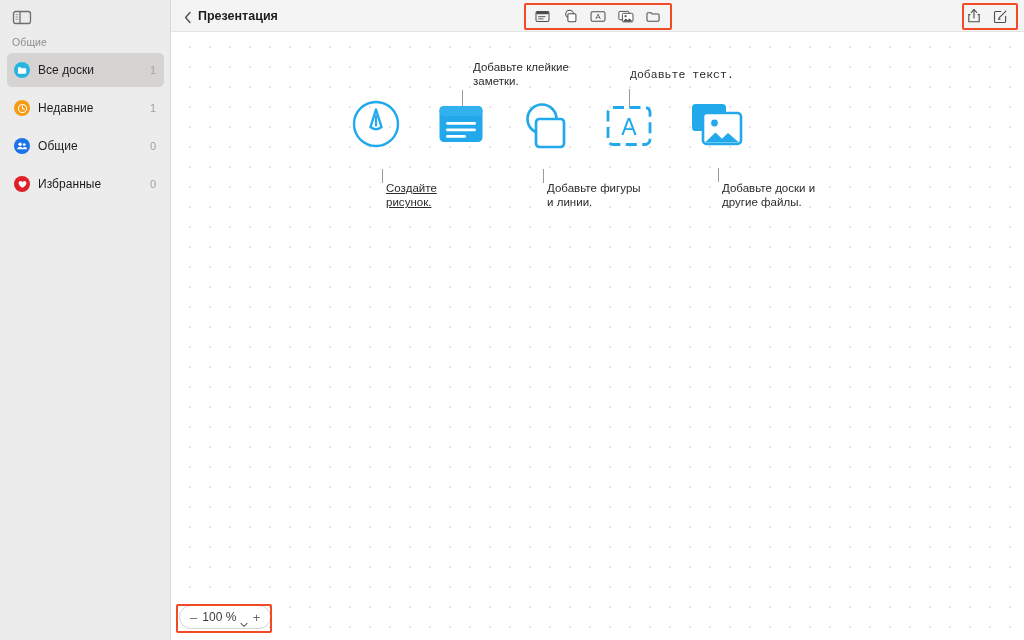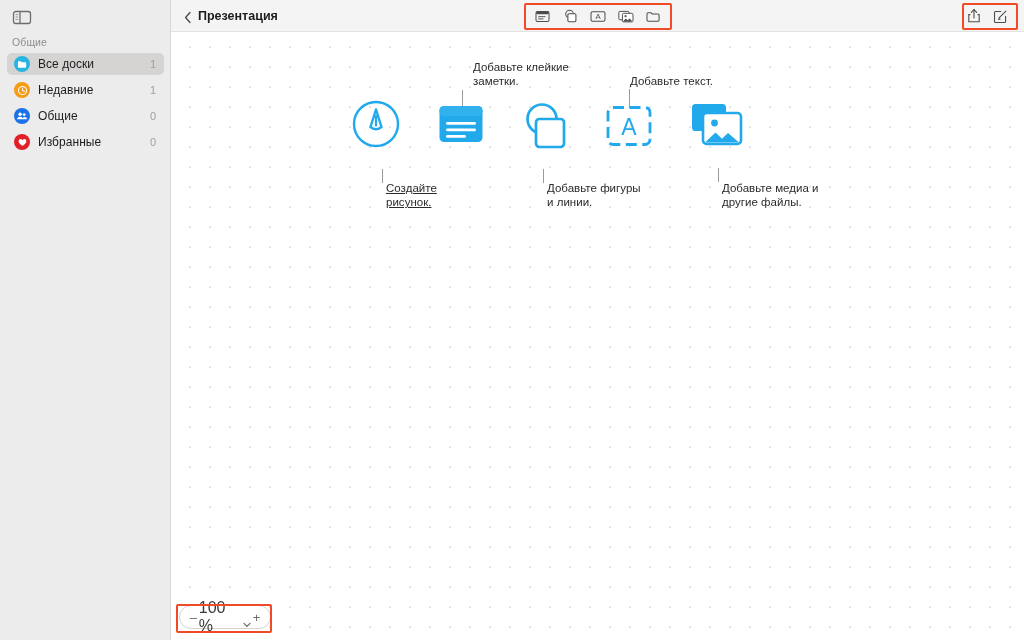--- a/index.html
+++ b/index.html
@@ -24,21 +24,21 @@
     width: 20px; height: 17px;
     cursor: default;
   }
   .sidebar-section-title {
     position: absolute; left: 12px; top: 36px;
     font-size: 10.5px; color: #8e8e8e; letter-spacing: .1px;
   }
   .sidebar-list { position: absolute; left: 0; top: 53px; width: 171px; }
   .sidebar-item {
     display: flex; align-items: center;
-    height: 22px; margin: 0 7px 4px 7px;
+    height: 34px; margin: 0 7px 4px 7px;
     padding: 0 8px 0 7px;
     border-radius: 5px;
     cursor: default;
   }
   .sidebar-item.selected { background: #d6d4d2; }
   .si-icon {
     width: 16px; height: 16px; border-radius: 50%;
     flex: 0 0 16px; margin-right: 8px;
     display: flex; align-items: center; justify-content: center;
   }
@@ -109,21 +109,21 @@
     position: absolute; left: 8px; bottom: 11px;
     width: 92px; height: 24px;
     background: #ffffff;
     border: 1px solid #d4d4d4;
     border-radius: 12px;
     display: flex; align-items: center; justify-content: space-between;
     padding: 0 8px;
     z-index: 6;
   }
   .zc-btn { font-size: 13px; color: #6a6a6a; cursor: default; line-height: 1; width: 11px; text-align: center; }
-  .zc-value { font-size: 16px; color: #3a3a3a; }
+  .zc-value { font-size: 12px; color: #3a3a3a; text-align: center; }
   .zc-chev { width: 8px; height: 6px; cursor: default; }
 </style>
 </head>
 <body>
 
 <div id="app">
 
   <aside class="sidebar">
 
     <div class="sidebar-toggle">
@@ -296,41 +296,41 @@
             <circle cx="23" cy="19" r="14.5" fill="none" stroke="#21a9ec" stroke-width="2.7"></circle>
             <rect x="17" y="19" width="28" height="28" rx="3.4" fill="#ffffff" stroke="#21a9ec" stroke-width="2.7"></rect>
           </svg>
         </div>
         <div class="leader" style="left:372px; top:137px; height:14px;"></div>
         <div class="hint-text" style="left:376px; top:149px;">Добавьте фигуры
 и линии.</div>
       </div>
 
       <div class="hint">
-        <div class="hint-text" style="left:459px; top:42px;">Добавьте текст.</div>
+        <div class="hint-text" style="left:459px; top:36px;font-family:Liberation Mono, monospace;">Добавьте текст.</div>
         <div class="leader" style="left:458px; top:57px; height:19px;"></div>
         <div class="hint-glyph" style="left:432px; top:70px;">
           <svg width="52" height="48" viewBox="0 0 52 48">
             <path d="M10 5.5h32a5 5 0 0 1 5 5v27a5 5 0 0 1-5 5H10a5 5 0 0 1-5-5v-27a5 5 0 0 1 5-5z" fill="none" stroke="#21a9ec" stroke-width="2.8" stroke-dasharray="11 5.5"></path>
             <text x="26" y="33" font-family="Liberation Sans, sans-serif" font-size="23" fill="#21a9ec" text-anchor="middle">A</text>
           </svg>
         </div>
       </div>
 
       <div class="hint">
         <div class="hint-glyph" style="left:519px; top:70px;">
           <svg width="54" height="46" viewBox="0 0 54 46">
             <rect x="2" y="2" width="34" height="27" rx="3.6" fill="#21a9ec"></rect>
             <rect x="13" y="11" width="38" height="31" rx="3.6" fill="#ffffff" stroke="#21a9ec" stroke-width="2.6"></rect>
             <circle cx="24.5" cy="21" r="3.4" fill="#21a9ec"></circle>
             <path d="M15 40.5l10.5-10 6.5 6.2 6-5.8 11 9.6z" fill="#21a9ec"></path>
           </svg>
         </div>
         <div class="leader" style="left:547px; top:136px; height:14px;"></div>
-        <div class="hint-text" style="left:551px; top:149px;">Добавьте медиа и
+        <div class="hint-text" style="left:551px; top:149px;">Добавьте доски и
 другие файлы.</div>
       </div>
 
       <div class="zoom-control">
         <span class="zc-btn">–</span>
         <span class="zc-value">100 %</span>
         <span class="zc-chev">
           <svg width="8" height="6" viewBox="0 0 8 6">
             <polyline points="1,1.3 4,4.4 7,1.3" fill="none" stroke="#6a6a6a" stroke-width="1.2" stroke-linecap="round" stroke-linejoin="round"></polyline>
           </svg>

